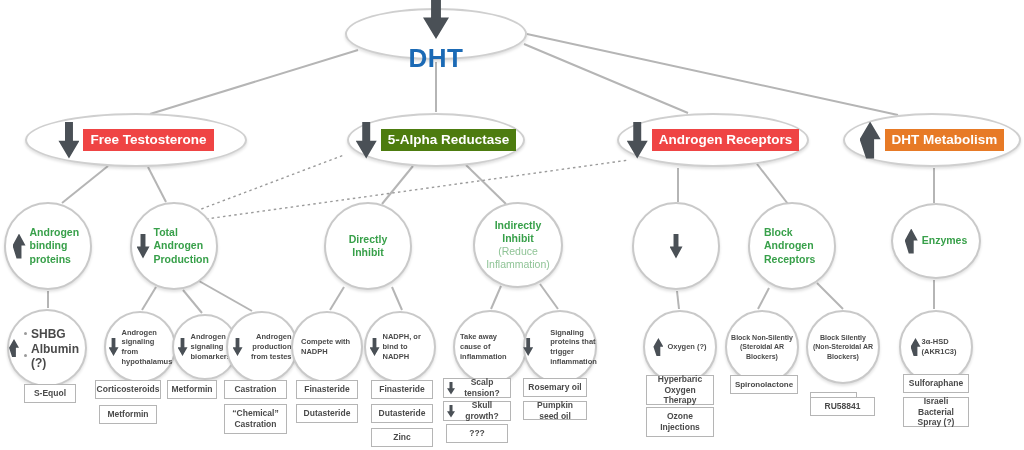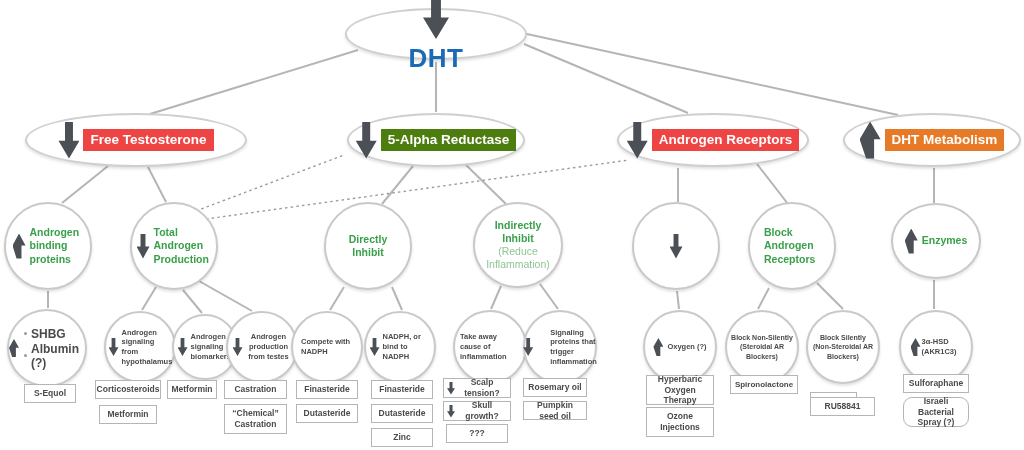--- a/index.html
+++ b/index.html
@@ -170,21 +170,21 @@
     <span class="l4-text" style="width:50px; text-align:left;">Androgen signaling from hypothalamus</span>
   </div>
 
   <div class="circle" style="left:172px; top:314px; width:66px; height:66px; gap:3px;">
     <span class="barrow down arr-sm"></span>
     <span class="l4-text" style="width:42px; text-align:left;">Androgen signaling biomarkers</span>
   </div>
 
   <div class="circle" style="left:226px; top:311px; width:72px; height:72px; gap:3px;">
     <span class="barrow down arr-sm"></span>
-    <span class="l4-text" style="width:46px; text-align:center;">Androgen production from testes</span>
+    <span class="l4-text" style="width:46px; text-align:right;">Androgen production from testes</span>
   </div>
 
   <div class="circle" style="left:291px; top:311px; width:72px; height:72px;">
     <span class="l4-text" style="width:52px; text-align:left;">Compete with NADPH</span>
   </div>
 
   <div class="circle" style="left:364px; top:311px; width:72px; height:72px; gap:3px;">
     <span class="barrow down arr-sm"></span>
     <span class="l4-text" style="width:48px; text-align:left;">NADPH, or bind to NADPH</span>
   </div>
@@ -285,17 +285,17 @@
   <div class="ibox" style="left:810px; top:392px; width:47px; height:19px;text-decoration:underline;">
       <span>Flutamide</span>
     </div>
   <div class="ibox" style="left:810px; top:397px; width:65px; height:19px;">
       <span>RU58841</span>
     </div>
 
   <div class="ibox" style="left:903px; top:374px; width:66px; height:19px;">
       <span>Sulforaphane</span>
     </div>
-  <div class="ibox" style="left:903px; top:397px; width:66px; height:30px;border-radius:9px;">
+  <div class="ibox" style="left:903px; top:397px; width:66px; height:30px;">
       <span>Israeli Bacterial Spray (?)</span>
     </div>
 
 </div>
 
 </body></html>

